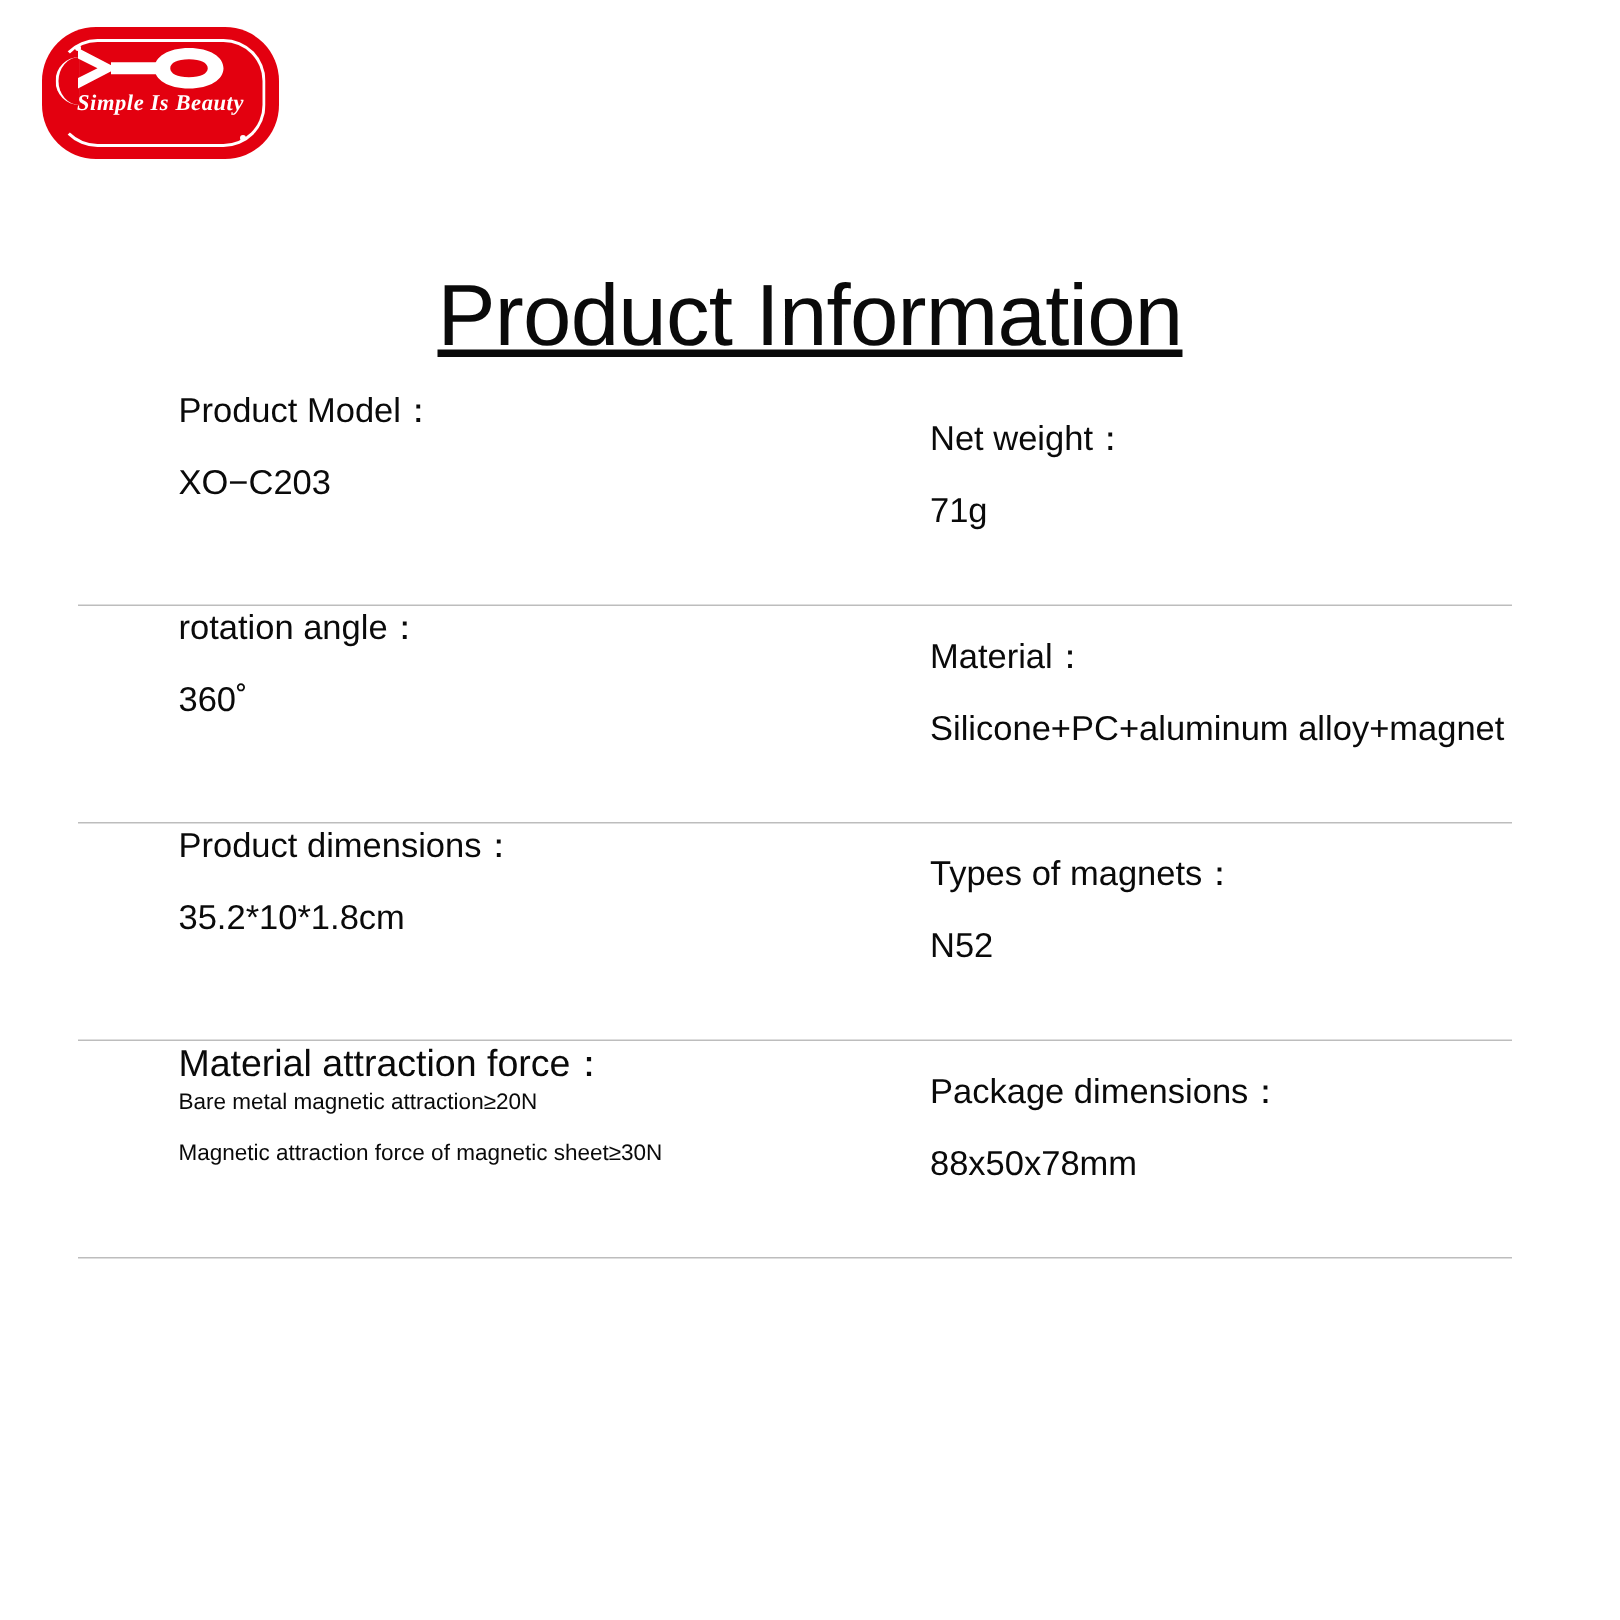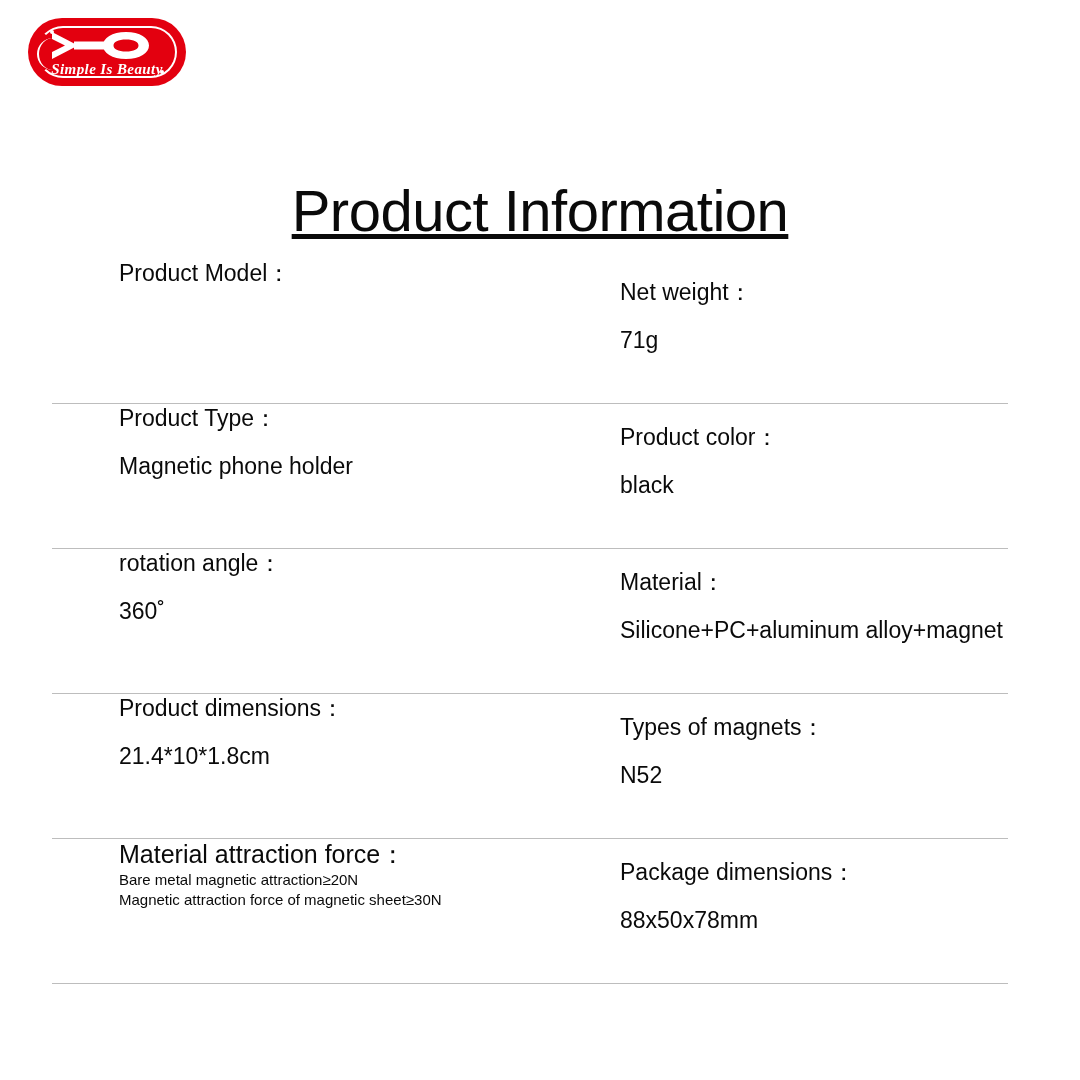--- a/index.html
+++ b/index.html
@@ -16,21 +16,21 @@
     overflow: hidden;
     position: relative;
   }
 
   
   .logo-wrap {
     position: absolute;
     left: 28px;
     top: 18px;
     width: 158px;
-    height: 68px;
+    height: 88px;
   }
   .logo-pill {
     position: absolute;
     inset: 0;
     background: #e3000f;
     border-radius: 36px;
   }
   .logo-inner-ring {
     position: absolute;
     left: 9px;
@@ -152,21 +152,21 @@
     font-size: 25px;
     line-height: 32px;
   }
   .sub-note {
     font-size: 15px;
     line-height: 20px;
     margin-top: 0;
     white-space: nowrap;
     color: #0a0a0a;
   }
-  .sub-note + .sub-note { }
+  .sub-note + .sub-note { margin-top: 14px; }
 </style>
 </head>
 <body>
 
 <div class="logo-wrap">
   <div class="logo-pill"></div>
   <div class="logo-inner-ring"></div>
   <div class="logo-ring-left"></div>
   <div class="logo-dot tl"></div>
   <div class="logo-dot br"></div>
@@ -186,56 +186,46 @@
   <div class="logo-tagline">Simple Is Beauty</div>
 </div>
 
 <h1 class="page-title">Product Information</h1>
 
 <div class="spec-table">
 
   <div class="spec-row">
     <div class="col col-left">
       <div class="field-label">Product Model：</div>
+      <div class="field-value">XO−C203</div>
     </div>
     <div class="col col-right offset-right">
       <div class="field-label">Net weight：</div>
       <div class="field-value">71g</div>
     </div>
     <div class="divider" style="top:145px"></div>
   </div>
 
-  <div class="spec-row">
-    <div class="col col-left">
-      <div class="field-label">Product Type：</div>
-      <div class="field-value">Magnetic phone holder</div>
-    </div>
-    <div class="col col-right offset-right">
-      <div class="field-label">Product color：</div>
-      <div class="field-value">black</div>
-    </div>
-    <div class="divider" style="top:145px"></div>
-  </div>
 
   <div class="spec-row">
     <div class="col col-left">
       <div class="field-label">rotation angle：</div>
       <div class="field-value">360˚</div>
     </div>
     <div class="col col-right offset-right">
       <div class="field-label">Material：</div>
       <div class="field-value">Silicone+PC+aluminum alloy+magnet</div>
     </div>
     <div class="divider" style="top:145px"></div>
   </div>
 
   <div class="spec-row">
     <div class="col col-left">
       <div class="field-label">Product dimensions：</div>
-      <div class="field-value">21.4*10*1.8cm</div>
+      <div class="field-value">35.2*10*1.8cm</div>
     </div>
     <div class="col col-right offset-right">
       <div class="field-label">Types of magnets：</div>
       <div class="field-value">N52</div>
     </div>
     <div class="divider" style="top:145px"></div>
   </div>
 
   <div class="spec-row tall">
     <div class="col col-left">

